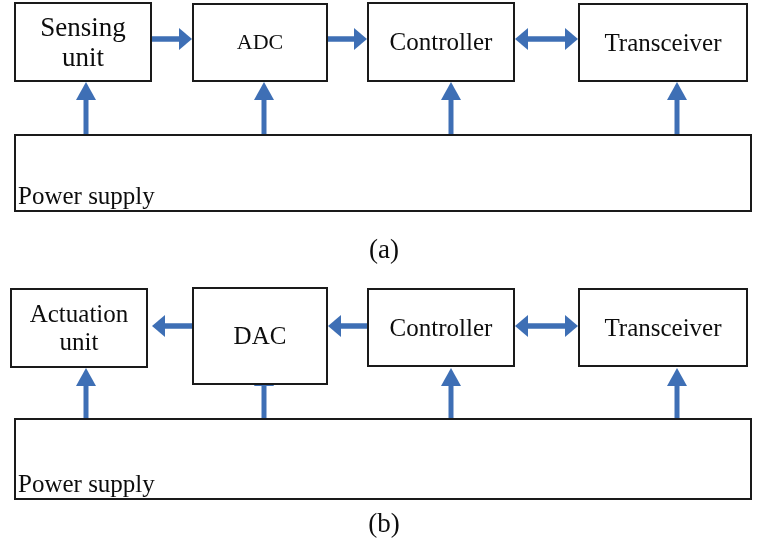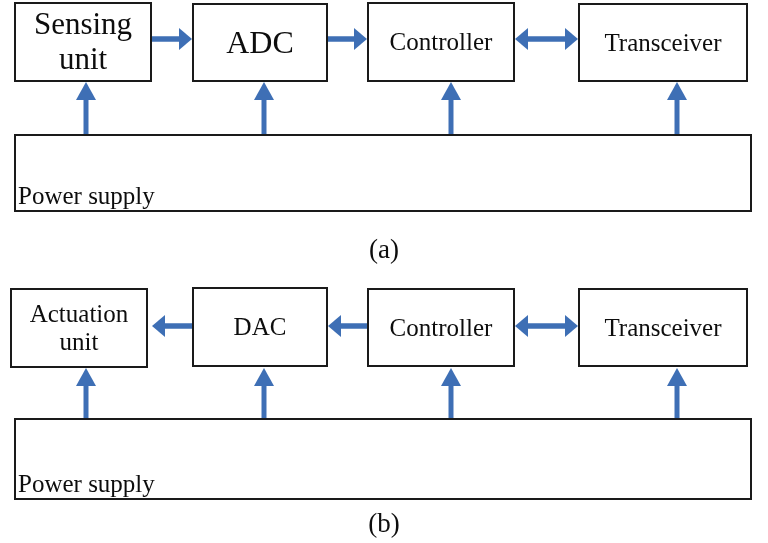--- a/index.html
+++ b/index.html
@@ -121,42 +121,42 @@
       <g>
         <line x1="451" y1="421" x2="451" y2="384" stroke="#3e6fb5" stroke-width="5"></line>
         <polygon points="451,368 441,386 461,386" fill="#3e6fb5"></polygon>
       </g>
       <g>
         <line x1="677" y1="421" x2="677" y2="384" stroke="#3e6fb5" stroke-width="5"></line>
         <polygon points="677,368 667,386 687,386" fill="#3e6fb5"></polygon>
       </g>
     </svg>
   <div id="nodes-layer">
-      <div class="node-box" style="left: 14px; top: 2px; width: 138px; height: 80px; font-size: 31px;">
+      <div class="node-box" style="left: 14px; top: 2px; width: 138px; height: 80px; font-size: 27px;">
         <span class="node-label">Sensing
 unit</span>
       </div>
-      <div class="node-box" style="left: 192px; top: 3px; width: 136px; height: 79px; font-size: 32px;">
+      <div class="node-box" style="left: 192px; top: 3px; width: 136px; height: 79px; font-size: 22px;">
         <span class="node-label">ADC</span>
       </div>
       <div class="node-box" style="left: 367px; top: 2px; width: 148px; height: 80px; font-size: 25px;">
         <span class="node-label">Controller</span>
       </div>
       <div class="node-box" style="left: 578px; top: 3px; width: 170px; height: 79px; font-size: 25px;">
         <span class="node-label">Transceiver</span>
       </div>
       <div class="rail-box" style="left: 14px; top: 134px; width: 738px; height: 78px; font-size: 25px;">
         <span class="node-label">Power supply</span>
       </div>
       <div class="caption" style="left: 324px; top: 234px; width: 120px; font-size: 27px;">(a)</div>
       <div class="node-box" style="left: 10px; top: 288px; width: 138px; height: 80px; font-size: 25px;">
         <span class="node-label">Actuation
 unit</span>
       </div>
-      <div class="node-box" style="left: 192px; top: 287px; width: 136px; height: 80px; font-size: 25px;">
+      <div class="node-box" style="left: 192px; top: 287px; width: 136px; height: 98px; font-size: 25px;">
         <span class="node-label">DAC</span>
       </div>
       <div class="node-box" style="left: 367px; top: 288px; width: 148px; height: 79px; font-size: 25px;">
         <span class="node-label">Controller</span>
       </div>
       <div class="node-box" style="left: 578px; top: 288px; width: 170px; height: 79px; font-size: 25px;">
         <span class="node-label">Transceiver</span>
       </div>
       <div class="rail-box" style="left: 14px; top: 418px; width: 738px; height: 82px; font-size: 25px;">
         <span class="node-label">Power supply</span>

